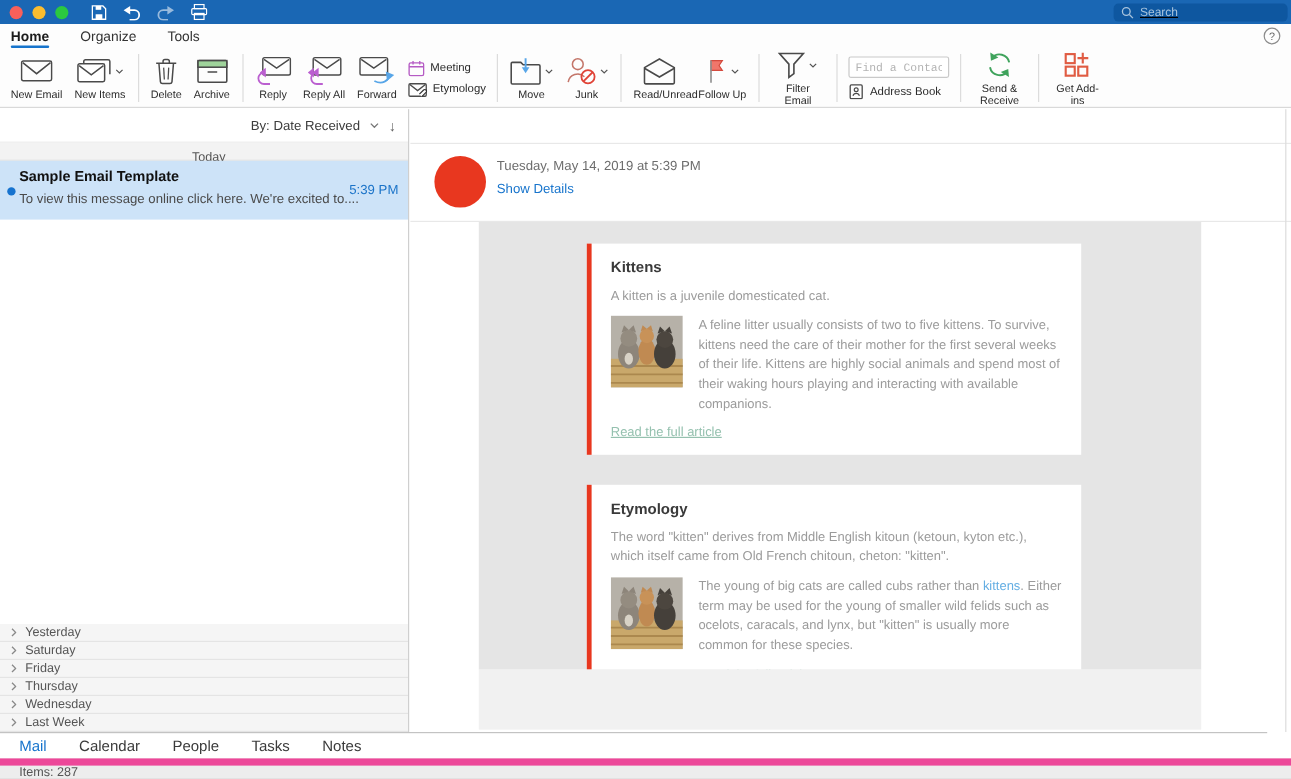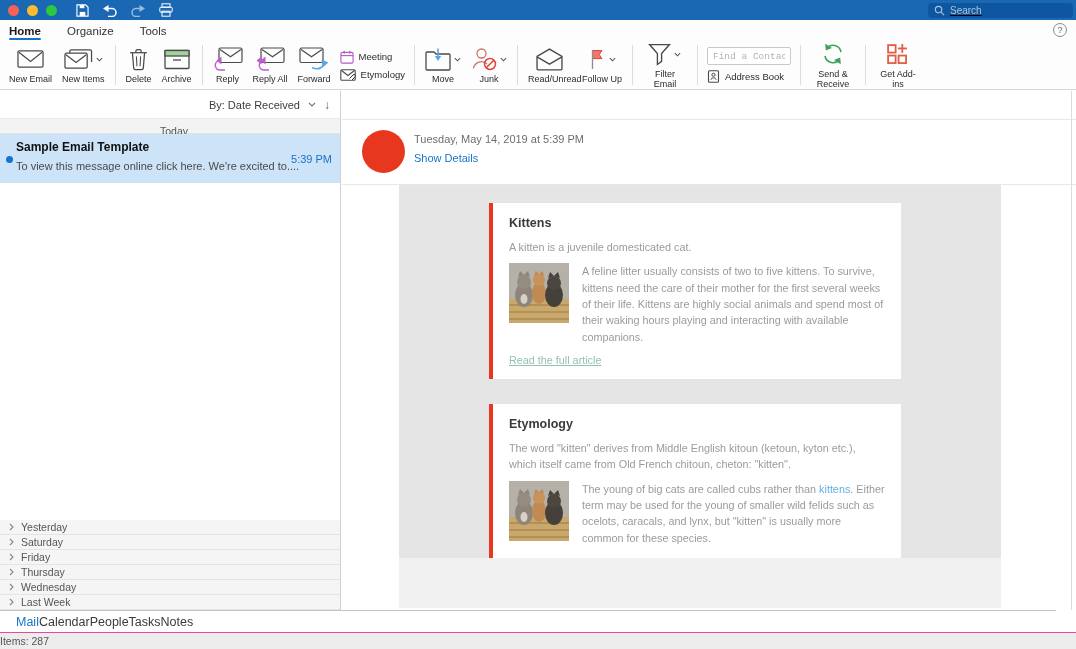--- a/index.html
+++ b/index.html
@@ -65,24 +65,24 @@
   .card-title { font-size:12.5px; font-weight:bold; color:#3a3a3a; }
   .card-intro { margin-top:9px; font-size:10.8px; color:#9b9b9b; line-height:1.5; }
   .media-row { margin-top:8px; display:flex; align-items:flex-start; }
   .kitten-img { width:60px; height:60px; flex:0 0 60px; }
   .media-text { margin-left:13px; font-size:10.8px; color:#9b9b9b; line-height:1.52; }
   .article-link { display:inline-block; margin-top:9px; font-size:10.8px; color:#95c1af; text-decoration:underline; cursor:pointer; }
   .inline-link { color:#64aee3; cursor:pointer; }
   .rp-scrollline { position:absolute; right:4px; top:0; width:1px; height:519px; background:#dcdcdc; }
 
   
-  .bottom-nav { position:absolute; left:0; top:610px; width:1056px; height:22px; background:#fff; border-top:1px solid #c3c3c3; display:flex; align-items:center; padding-left:16px; }
+  .bottom-nav { position:absolute; left:0; top:610px; width:1056px; height:22px; background:#fff; border-top:1px solid #c3c3c3; display:flex; align-items:center; padding-left:16px; gap:27px; }
   .nav-item { font-size:12.5px; color:#3b3b3b; cursor:default; }
   .nav-item.active { color:#1774cc; }
-  .status-bar { position:absolute; left:0; top:632px; width:1076px; height:17px; background:#ededed; border-top:1px solid #ec4899; display:flex; align-items:center; padding-left:0; font-size:10.5px; color:#555; }
+  .status-bar { position:absolute; left:0; top:632px; width:1076px; height:17px; background:#ededed; border-top:6px solid #ec4899; display:flex; align-items:center; padding-left:16px; font-size:10.5px; color:#555; }
 </style>
 </head>
 <body>
 
 <div class="window">
 
   <div class="titlebar">
     <div class="lights">
       <div class="light red"></div>
       <div class="light yellow"></div>

